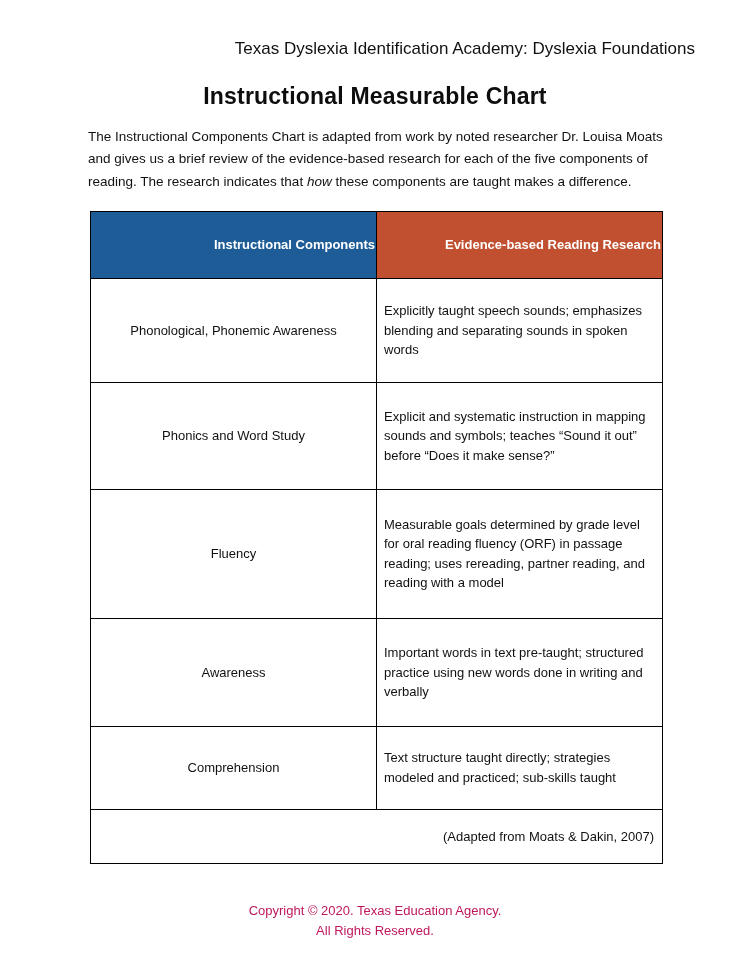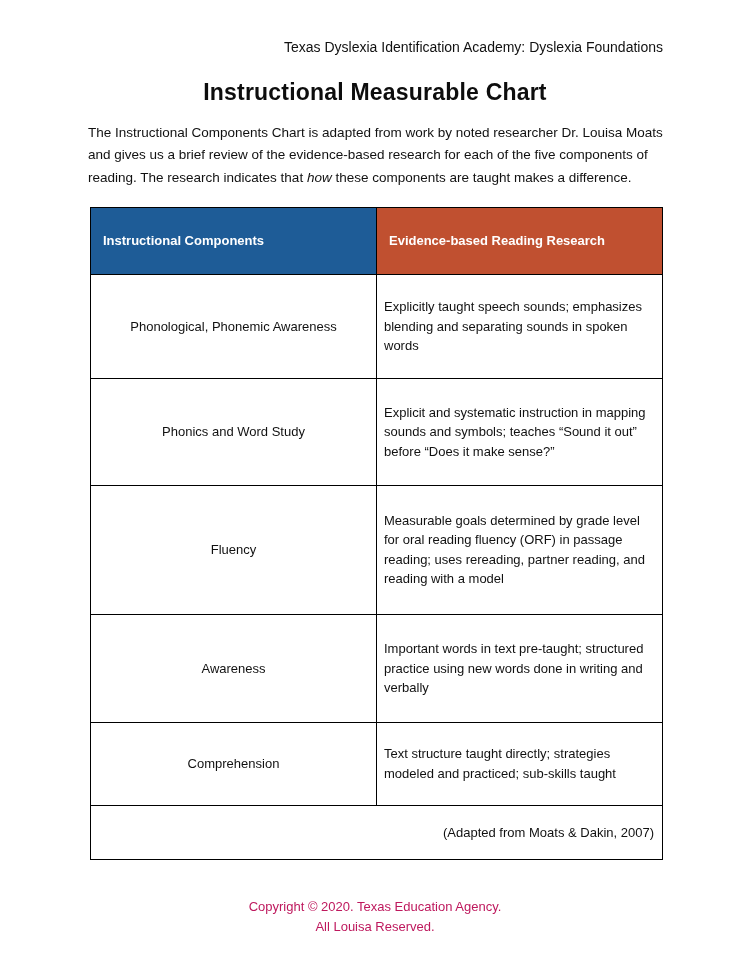--- a/index.html
+++ b/index.html
@@ -11,23 +11,23 @@
     position: relative;
     width: 750px;
     height: 971px;
     background: #ffffff;
     font-family: "Liberation Sans", sans-serif;
     color: #1a1a1a;
     overflow: hidden;
   }
   .doc-header {
     padding-top: 39px;
-    padding-right: 87px;
+    padding-right: 55px;
     text-align: right;
-    font-size: 14px;
+    font-size: 17px;
     color: #111111;
   }
   .doc-title {
     margin-top: 24px;
     text-align: center;
     font-size: 23px;
     font-weight: bold;
     color: #0d0d0d;
     letter-spacing: 0.2px;
   }
@@ -51,21 +51,21 @@
     border: 1px solid #000000;
     vertical-align: middle;
     font-size: 13px;
   }
   th.col-head {
     width: 50%;
     height: 64px;
     color: #ffffff;
     font-weight: bold;
     font-size: 14.5px;
-    text-align: left;
+    text-align: right;
     padding-left: 12px;
   }
   td.component-cell {
     text-align: center;
     padding: 20px 10px;
     color: #111111;
   }
   td.research-cell {
     text-align: left;
     padding: 6px 10px 6px 7px;
@@ -132,16 +132,16 @@
         <td class="research-cell">Text structure taught directly; strategies modeled and practiced; sub-skills taught</td>
       </tr>
       <tr>
         <td class="source-cell" colspan="2">(Adapted from Moats &amp; Dakin, 2007)</td>
       </tr>
     </tbody>
   </table>
 
   <div class="copyright">
     <div>Copyright © 2020. Texas Education Agency.</div>
-    <div>All Louisa Reserved.</div>
+    <div>All Rights Reserved.</div>
   </div>
 
 </div>
 
 </body></html>

